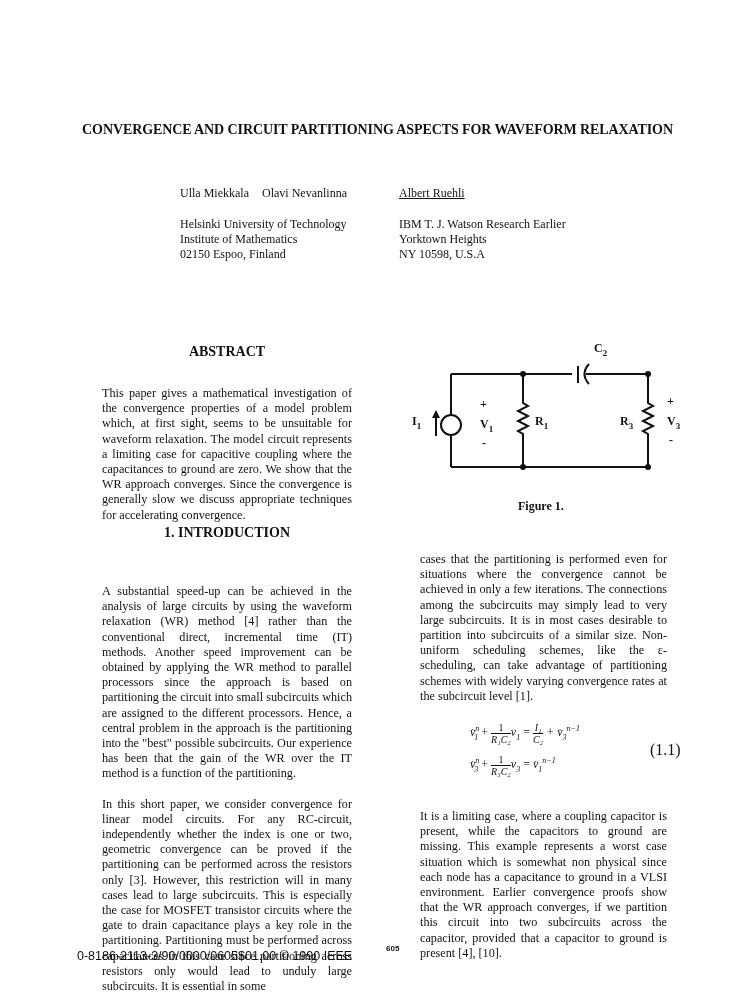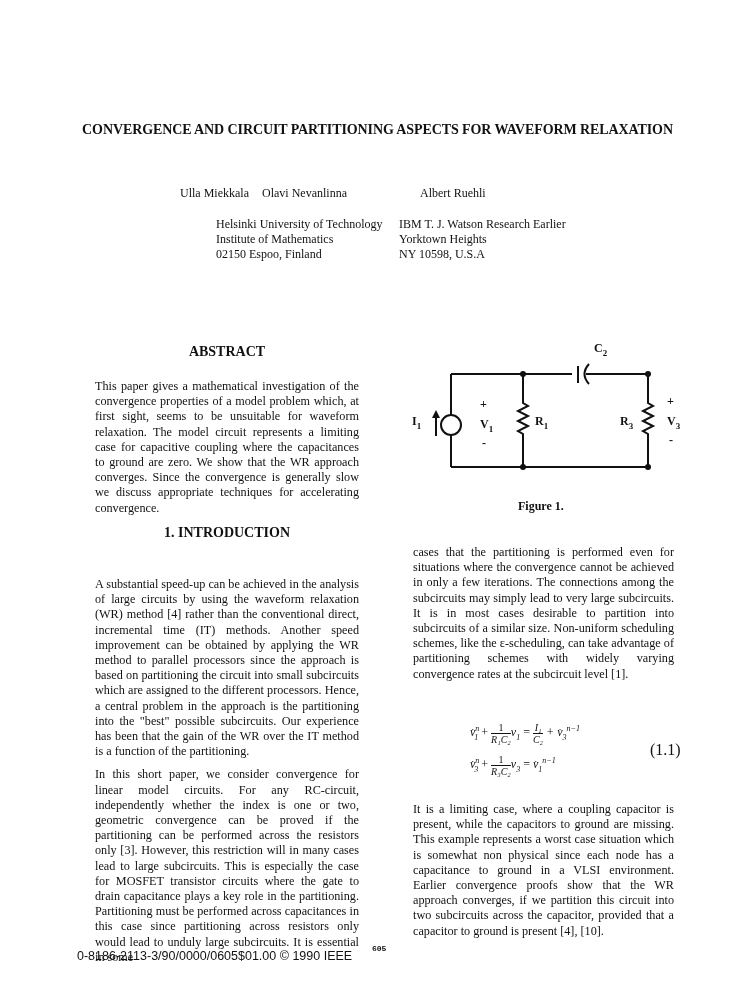--- a/index.html
+++ b/index.html
@@ -2,39 +2,39 @@
 <html><head>
 <meta charset="utf-8">
 <style>
   html,body{margin:0;padding:0;background:#fff;}
   body{width:755px;height:1000px;position:relative;overflow:hidden;font-family:"Liberation Serif","DejaVu Serif",serif;color:#111;}
   .abs{position:absolute;}
   .title{left:0;width:755px;top:122px;text-align:center;font-weight:bold;font-size:14px;letter-spacing:-0.1px;}
   .auth{font-size:12px;}
   .aff{font-size:12px;line-height:15px;}
   .col{font-size:12.2px;line-height:15.2px;text-align:justify;}
-  .col p{margin:8px;}
+  .col p{margin:15px;}
   .head{font-weight:bold;font-size:14px;text-align:center;}
   .sans{font-family:"Liberation Sans","DejaVu Sans",sans-serif;}
   .eq{font-family:"Liberation Serif",serif;font-style:italic;font-size:12px;}
   .frac{display:inline-block;vertical-align:middle;text-align:center;font-size:10px;line-height:11px;}
   .frac .n{display:block;border-bottom:1px solid #111;padding:0 1px;}
   .frac .d{display:block;}
   svg text{font-family:"Liberation Serif",serif;}
 </style>
 </head>
 <body>
 
 <div class="abs title">CONVERGENCE AND CIRCUIT PARTITIONING ASPECTS FOR WAVEFORM RELAXATION</div>
 
 <div class="abs auth" style="left:180px;top:186px;">Ulla Miekkala</div>
 <div class="abs auth" style="left:262px;top:186px;">Olavi Nevanlinna</div>
-<div class="abs auth" style="left:420px;top:186px;">Albert Ruehli</div>
+<div class="abs auth" style="left:399px;top:186px;text-decoration:underline;">Albert Ruehli</div>
 
-<div class="abs aff" style="left:180px;top:217px;margin-left:36px;">
+<div class="abs aff" style="left:180px;top:217px;">
   <div>Helsinki University of Technology</div>
   <div>Institute of Mathematics</div>
   <div>02150 Espoo, Finland</div>
 </div>
 <div class="abs aff" style="left:399px;top:217px;">
   <div>IBM T. J. Watson Research Earlier</div>
   <div>Yorktown Heights</div>
   <div>NY 10598, U.S.A</div>
 </div>
 
@@ -105,13 +105,13 @@
   <span style="font-style:normal">=</span>
   <span>v̇</span><sub style="font-size:8px">1</sub><sup style="font-size:8px">n−1</sup>
 </div>
 <div class="abs" style="left:650px;top:741px;font-size:16px;">(1.1)</div>
 
 <div class="abs col" style="left:405px;width:277px;top:794px;">
   <p>It is a limiting case, where a coupling capacitor is present, while the capacitors to ground are missing. This example represents a worst case situation which is somewhat non physical since each node has a capacitance to ground in a VLSI environment. Earlier convergence proofs show that the WR approach converges, if we partition this circuit into two subcircuits across the capacitor, provided that a capacitor to ground is present [4], [10].</p>
 </div>
 
 <div class="abs sans" style="left:77px;top:949px;font-size:12.5px;">0-8186-2113-3/90/0000/0605$01.00 © 1990 IEEE</div>
-<div class="abs sans" style="left:372px;top:944px;font-size:8px;font-weight:bold;font-family:Liberation Mono, monospace;">605</div>
+<div class="abs sans" style="left:386px;top:944px;font-size:8px;font-weight:bold;">605</div>
 
 </body></html>

